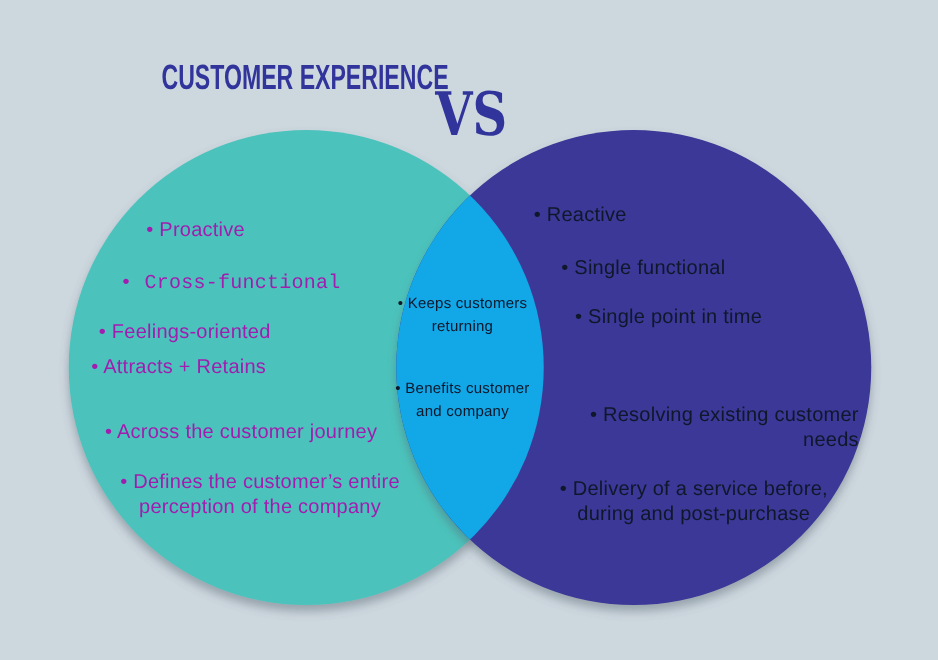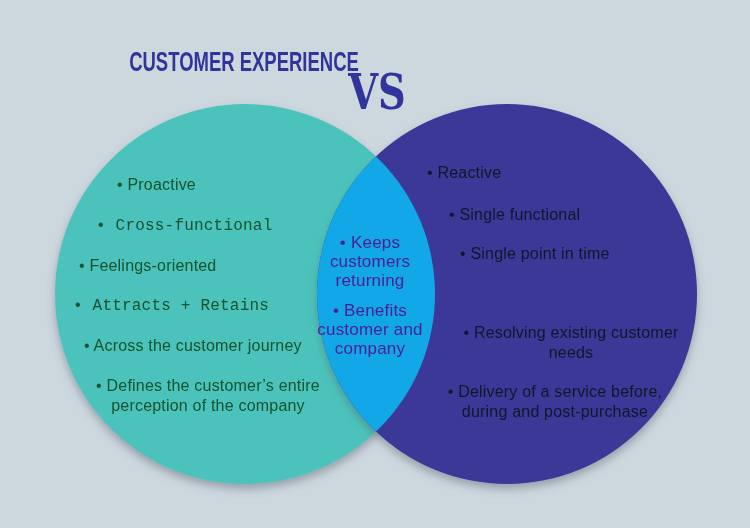--- a/index.html
+++ b/index.html
@@ -53,46 +53,46 @@
   
   .item{
     position:absolute;
     font-size:16px;
     line-height:20px;
     color:#FFFFFF;
     white-space:nowrap;
     letter-spacing:0.2px;
   }
   .item.wrap{white-space:normal;}
-  .left-item{color:#14532d;}
+  .left-item{color:#a21caf;}
   .right-item{color:#0f172a;}
   .overlap-item{
     position:absolute;
     left:314px;width:112px;
     text-align:center;
-    font-size:17px;
+    font-size:12px;
     line-height:19px;
-    color:#4c1d95;
+    color:#0f172a;
     letter-spacing:0.2px;
   }
 
   
   .li-0{left:117px;top:175px;}
   .li-1{left:96px;top:216px;font-family:Liberation Mono, monospace;}
   .li-2{left:79px;top:256px;}
-  .li-3{left:73px;top:296px;font-family:Liberation Mono, monospace;}
+  .li-3{left:73px;top:284px;}
   .li-4{left:84px;top:336px;}
   .li-5{left:88px;top:376px;width:240px;text-align:center;}
 
   
   .ri-0{left:427px;top:163px;}
   .ri-1{left:449px;top:205px;}
   .ri-2{left:460px;top:244px;}
   .ri-3{left:462px;top:284px;}
-  .ri-4{left:455px;top:323px;width:232px;text-align:center;}
+  .ri-4{left:455px;top:323px;width:232px;text-align:right;}
   .ri-5{left:431px;top:382px;width:248px;text-align:center;}
 
   
   .ov-0{top:233px;}
   .ov-1{top:301px;}
 </style>
 </head>
 <body style="background: rgb(205, 215, 222);">
 
 <div class="stage">

